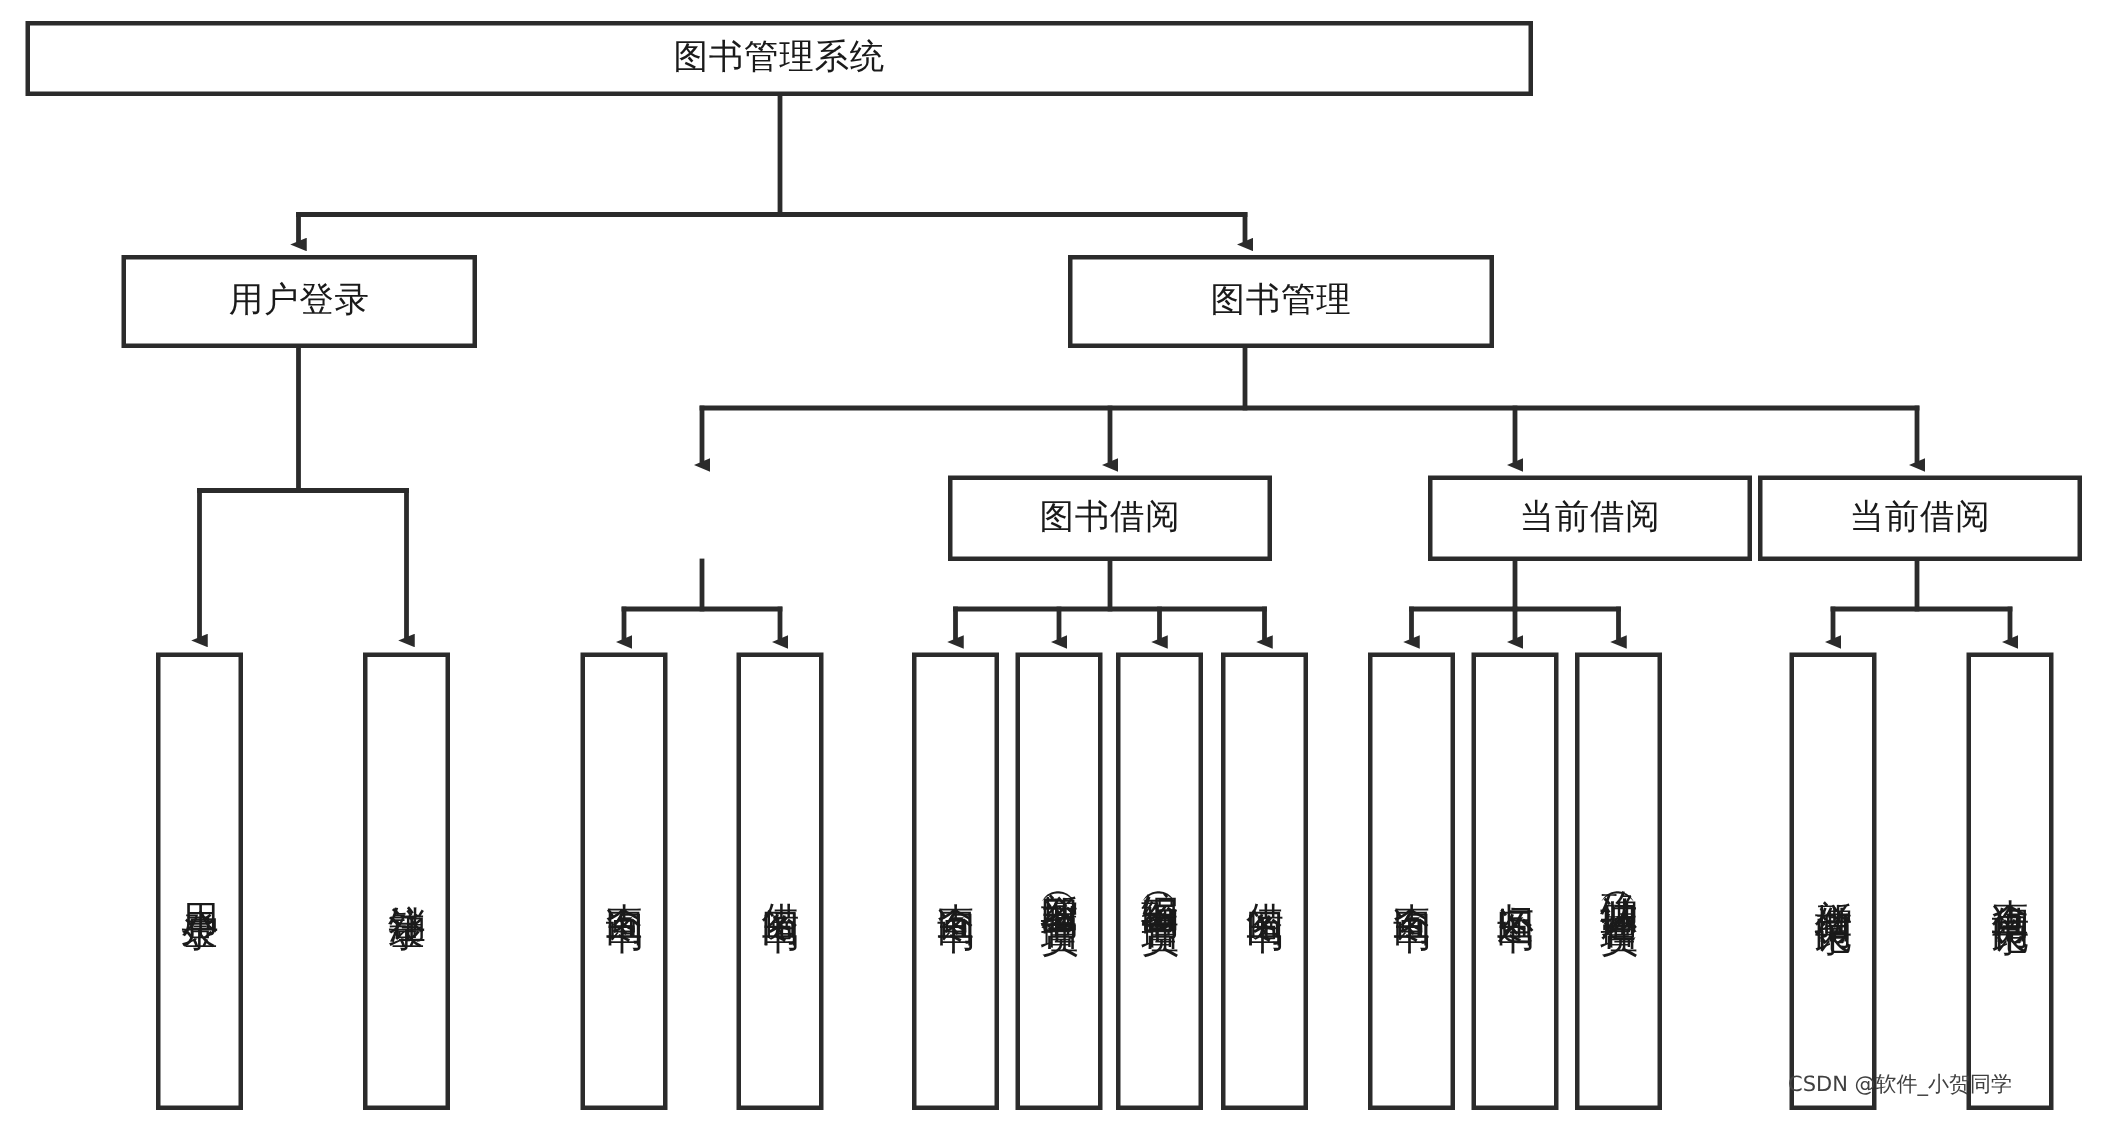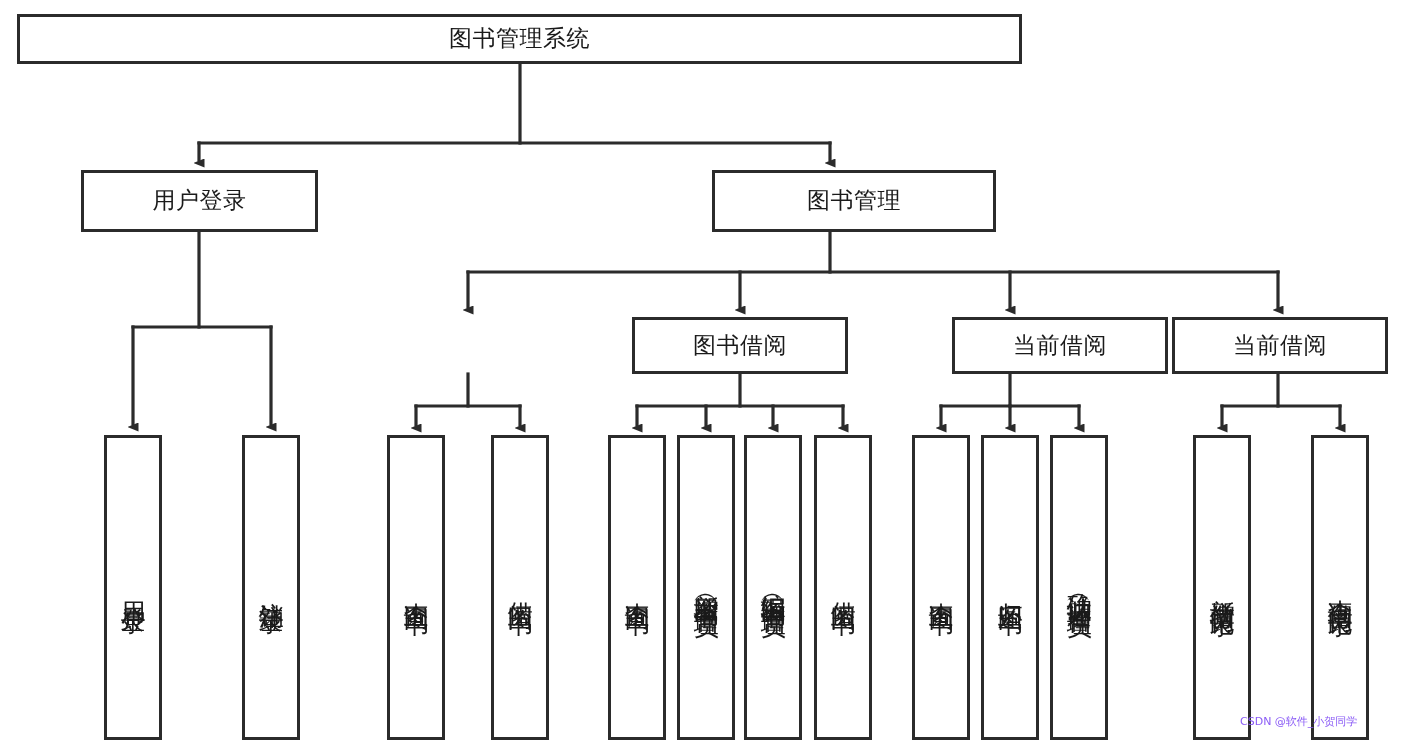--- a/index.html
+++ b/index.html
@@ -56,25 +56,24 @@
   .node.v .vtext {
     writing-mode: vertical-rl;
     text-orientation: upright;
     display: block;
     white-space: nowrap;
   }
   .watermark {
     position: absolute;
     left: 1192px;
     top: 714px;
-    font-size: 11px;
-    color: #8b5cf6;
+    font-size: 14px;
+    color: #404040;
     white-space: nowrap;
     z-index: 5;
-    margin-left: 48px;
   }
 </style>
 </head>
 <body>
 
 <div id="canvas">
 
   <svg id="edges" viewBox="0 0 1405 747" width="1405" height="747" xmlns="http://www.w3.org/2000/svg">
     <defs>
       <marker id="arrow" markerWidth="9" markerHeight="11" refX="1.5" refY="5.5" orient="auto" markerUnits="userSpaceOnUse">

